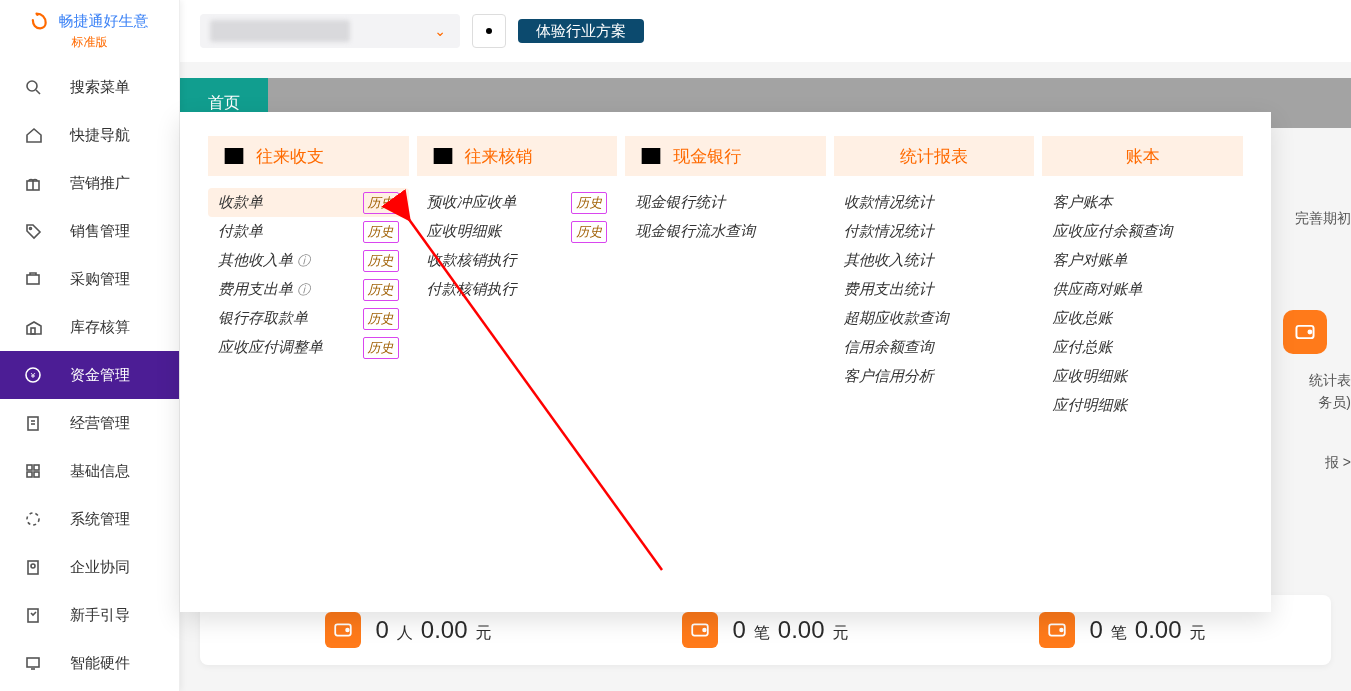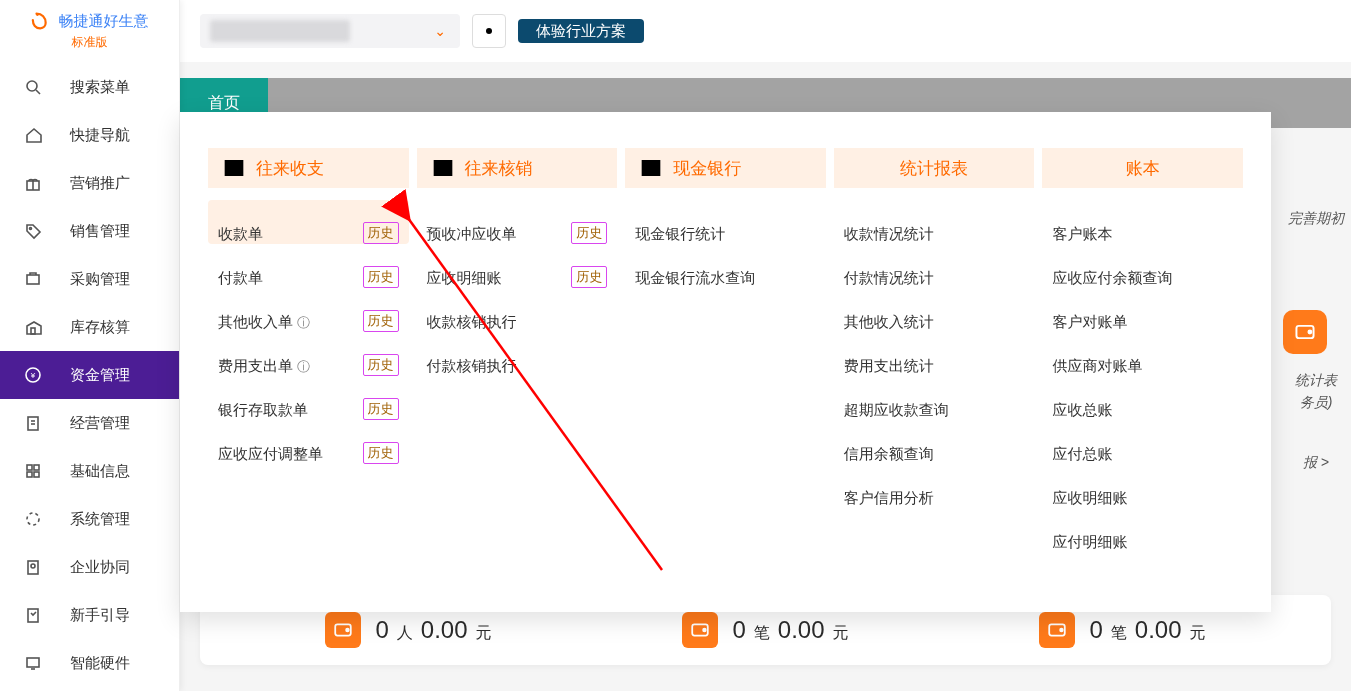--- a/index.html
+++ b/index.html
@@ -34,45 +34,45 @@
                   font-size:15px; display:flex; align-items:center; cursor:pointer; }
 
     
     .tabstrip{ position:absolute; left:180px; right:0; top:62px; height:50px; background:#a3a3a3;
                display:flex; align-items:stretch;margin-top:16px; }
     .tab{ padding:0 28px; display:flex; align-items:center; color:#fff; font-size:16px; background:#119e8f;
           cursor:pointer; }
 
     
     .right-frag{ position:absolute; right:0; width:70px; display:flex; flex-direction:column; gap:18px; z-index:30; }
-    .frag-line{ font-size:14px; color:#555; white-space:nowrap; text-align:center;font-style:italic; }
+    .frag-line{ font-size:14px; color:#555; white-space:nowrap; text-align:right; }
     .frag-badge{ position:absolute; right:24px; top:310px; width:44px; height:44px; background:#ff7a1a;
                  border-radius:10px; display:flex; align-items:center; justify-content:center; z-index:30; }
 
     
     .sum-row{ position:absolute; left:200px; right:20px; top:595px; height:70px; background:#fff;
               border-radius:8px; display:flex; align-items:center; justify-content:space-around;
               padding:0 30px; box-shadow:0 2px 6px rgba(0,0,0,.05); z-index:5; }
     .sum-item{ display:flex; align-items:center; gap:14px; }
     .sum-ico{ width:36px; height:36px; background:#ff7a1a; border-radius:6px; display:flex;
               align-items:center; justify-content:center; }
     .sum-val{ font-size:24px; color:#2b2b2b; font-weight:500; display:flex; align-items:baseline; gap:8px;}
     .sum-val .unit{ font-size:16px; }
 
     
     .mega{ position:absolute; left:180px; top:112px; right:80px; height:500px; background:#fff;
-           box-shadow:0 8px 24px rgba(0,0,0,.12); padding:36px 28px; display:flex; gap:8px; z-index:40; }
+           box-shadow:0 8px 24px rgba(0,0,0,.12); padding:24px 28px; display:flex; gap:8px; z-index:40; }
     .col{ flex:1; min-width:0; }
     .col-head{ height:40px; background:#fff0e4; display:flex; align-items:center; gap:10px;
                padding:0 14px; margin-bottom:12px; }
     .col-head.plain{ background:#fff0e4; justify-content:center;text-align:right; }
     .col-head .t{ color:#ff6a00; font-size:17px; font-weight:500; }
     .col-head .hicon{ width:24px; height:24px; }
-    .row{ height:44px; display:flex; align-items:flex-end; justify-content:space-between; padding:0 10px;
-          font-size:15px; color:#333; cursor:pointer; border-radius:4px;}
+    .row{ height:29px; display:flex; align-items:center; justify-content:space-between; padding:0 10px;
+          font-size:15px; color:#333; cursor:pointer; border-radius:4px;font-style:italic;}
     .row.selected{ background:#fff0e4; }
     .row .ql{ color:#888; font-size:13px; margin-left:4px; }
     .hist{ font-size:13px; color:#a16207; border:1px solid #d946ef; padding:1px 4px; border-radius:2px;
            cursor:pointer; }
 
     
     .arrow-svg{ position:absolute; left:0; top:0; width:1351px; height:691px; pointer-events:none; z-index:50;}
 
     
     .ico svg, .hicon svg, .sum-ico svg, .frag-badge svg { stroke:currentColor; fill:none; stroke-width:1.6; }

